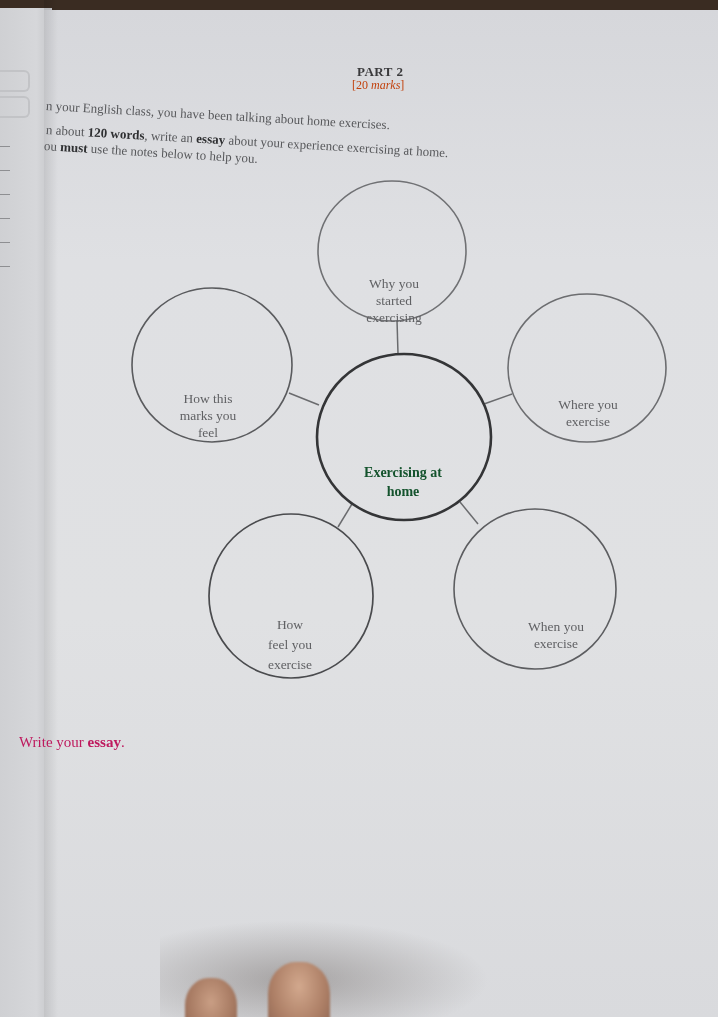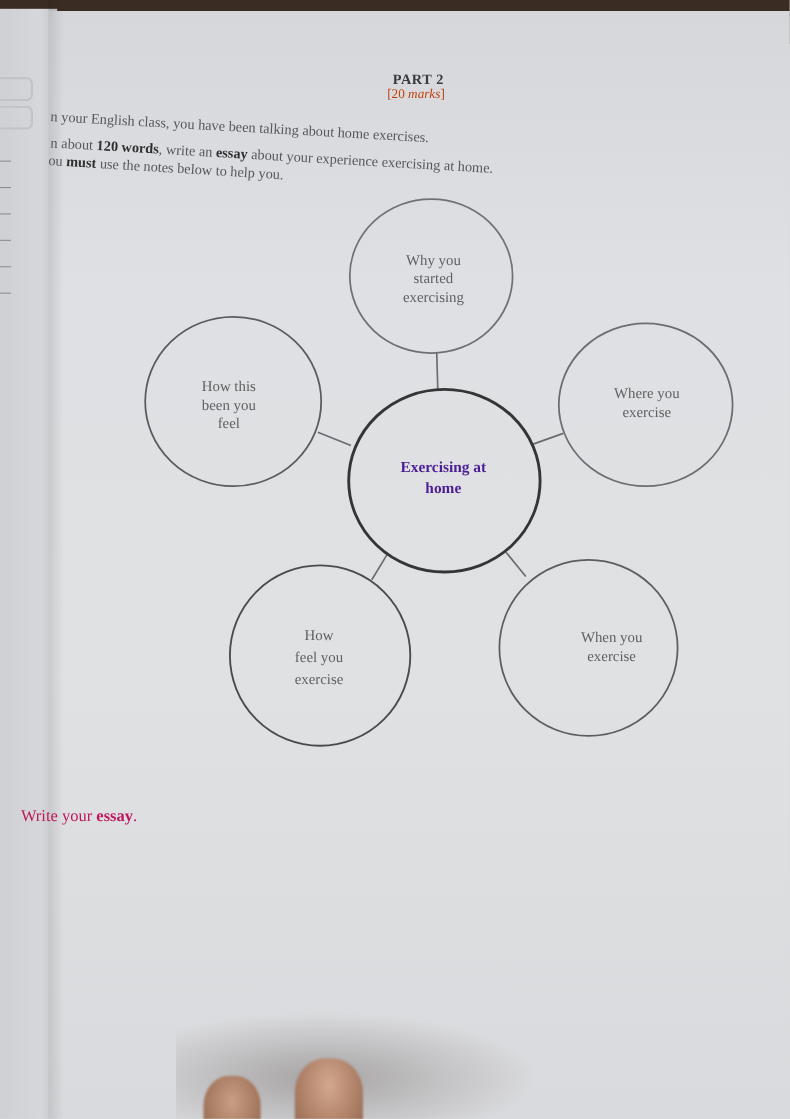--- a/index.html
+++ b/index.html
@@ -42,22 +42,23 @@
     transform-origin: left center;
   }
   .instr b { color: #2e2f31; }
   #l1 { left: 46px; top: 98px; transform: rotate(3.2deg); }
   #l2 { left: 46px; top: 122px; transform: rotate(3.3deg); }
   #l3 { left: 44px; top: 138px; transform: rotate(3.5deg); }
   svg.diagram { position: absolute; left: 0; top: 0; }
   .node-text {
     position: absolute; text-align: center; color: #606164; font-size: 13.5px; line-height: 17px;
     transform: translate(-50%, -50%);
+    margin-top: 47px;
   }
-  .node-text.center { color: #4c1d95; font-weight: bold; font-size: 14px; line-height: 19px; }
+  .node-text.center { color: #14532d; font-weight: bold; font-size: 14px; line-height: 19px; }
   .prompt {
     position: absolute; left: 19px; top: 734px; font-size: 15px; color: #be185d;
   }
   .prompt b { font-weight: bold; }
   .finger1 {
     position: absolute; left: 185px; top: 978px; width: 52px; height: 60px;
     background: radial-gradient(ellipse at 50% 40%, #c99e84 0%, #a77a62 60%, #8a6350 100%);
     border-radius: 45% 45% 0 0; filter: blur(1px);
   }
   .finger2 {
@@ -127,21 +128,21 @@
   <div>When you</div>
   <div>exercise</div>
 </div>
 <div class="node-text" style="left:290px; top:598px; line-height:20px">
   <div>How</div>
   <div>feel you</div>
   <div>exercise</div>
 </div>
 <div class="node-text" style="left:208px; top:368px">
   <div>How this</div>
-  <div>been you</div>
+  <div>marks you</div>
   <div>feel</div>
 </div>
 
 <div class="prompt"><span>Write your </span><b>essay</b><span>.</span></div>
 
 <div class="finger-shadow"></div>
 <div class="finger1"></div>
 <div class="finger2"></div>
 
 </body></html>

